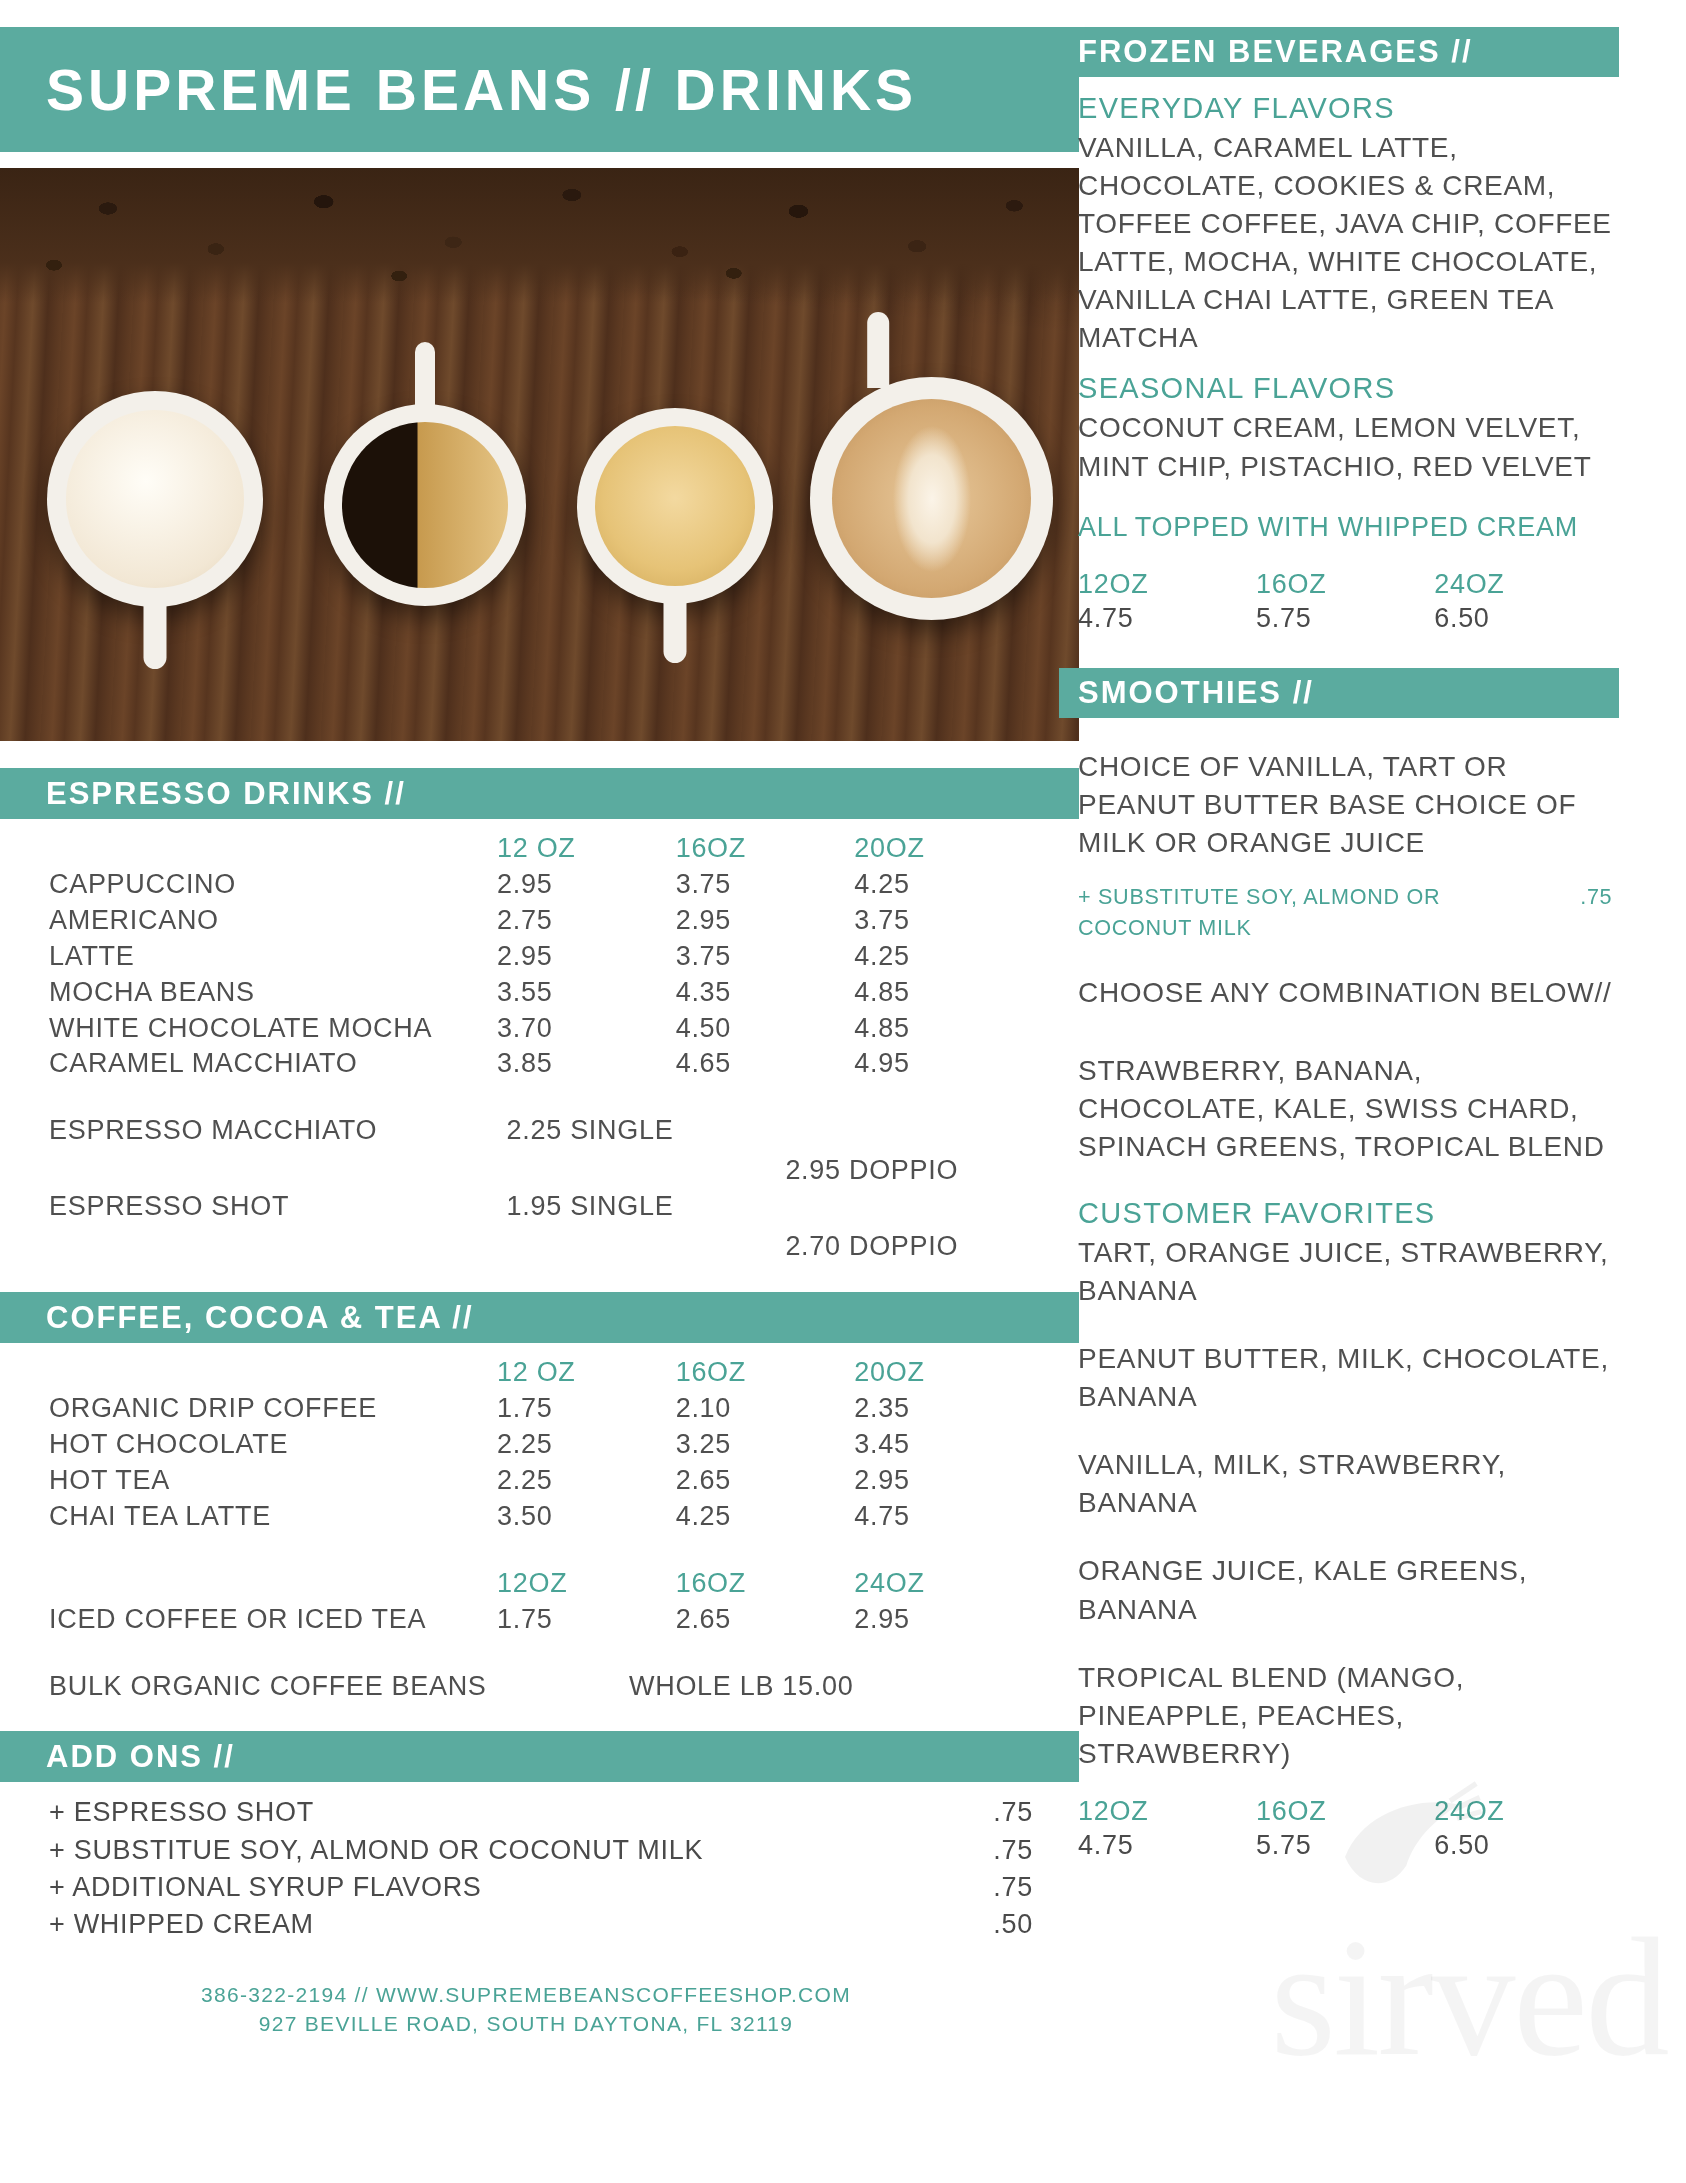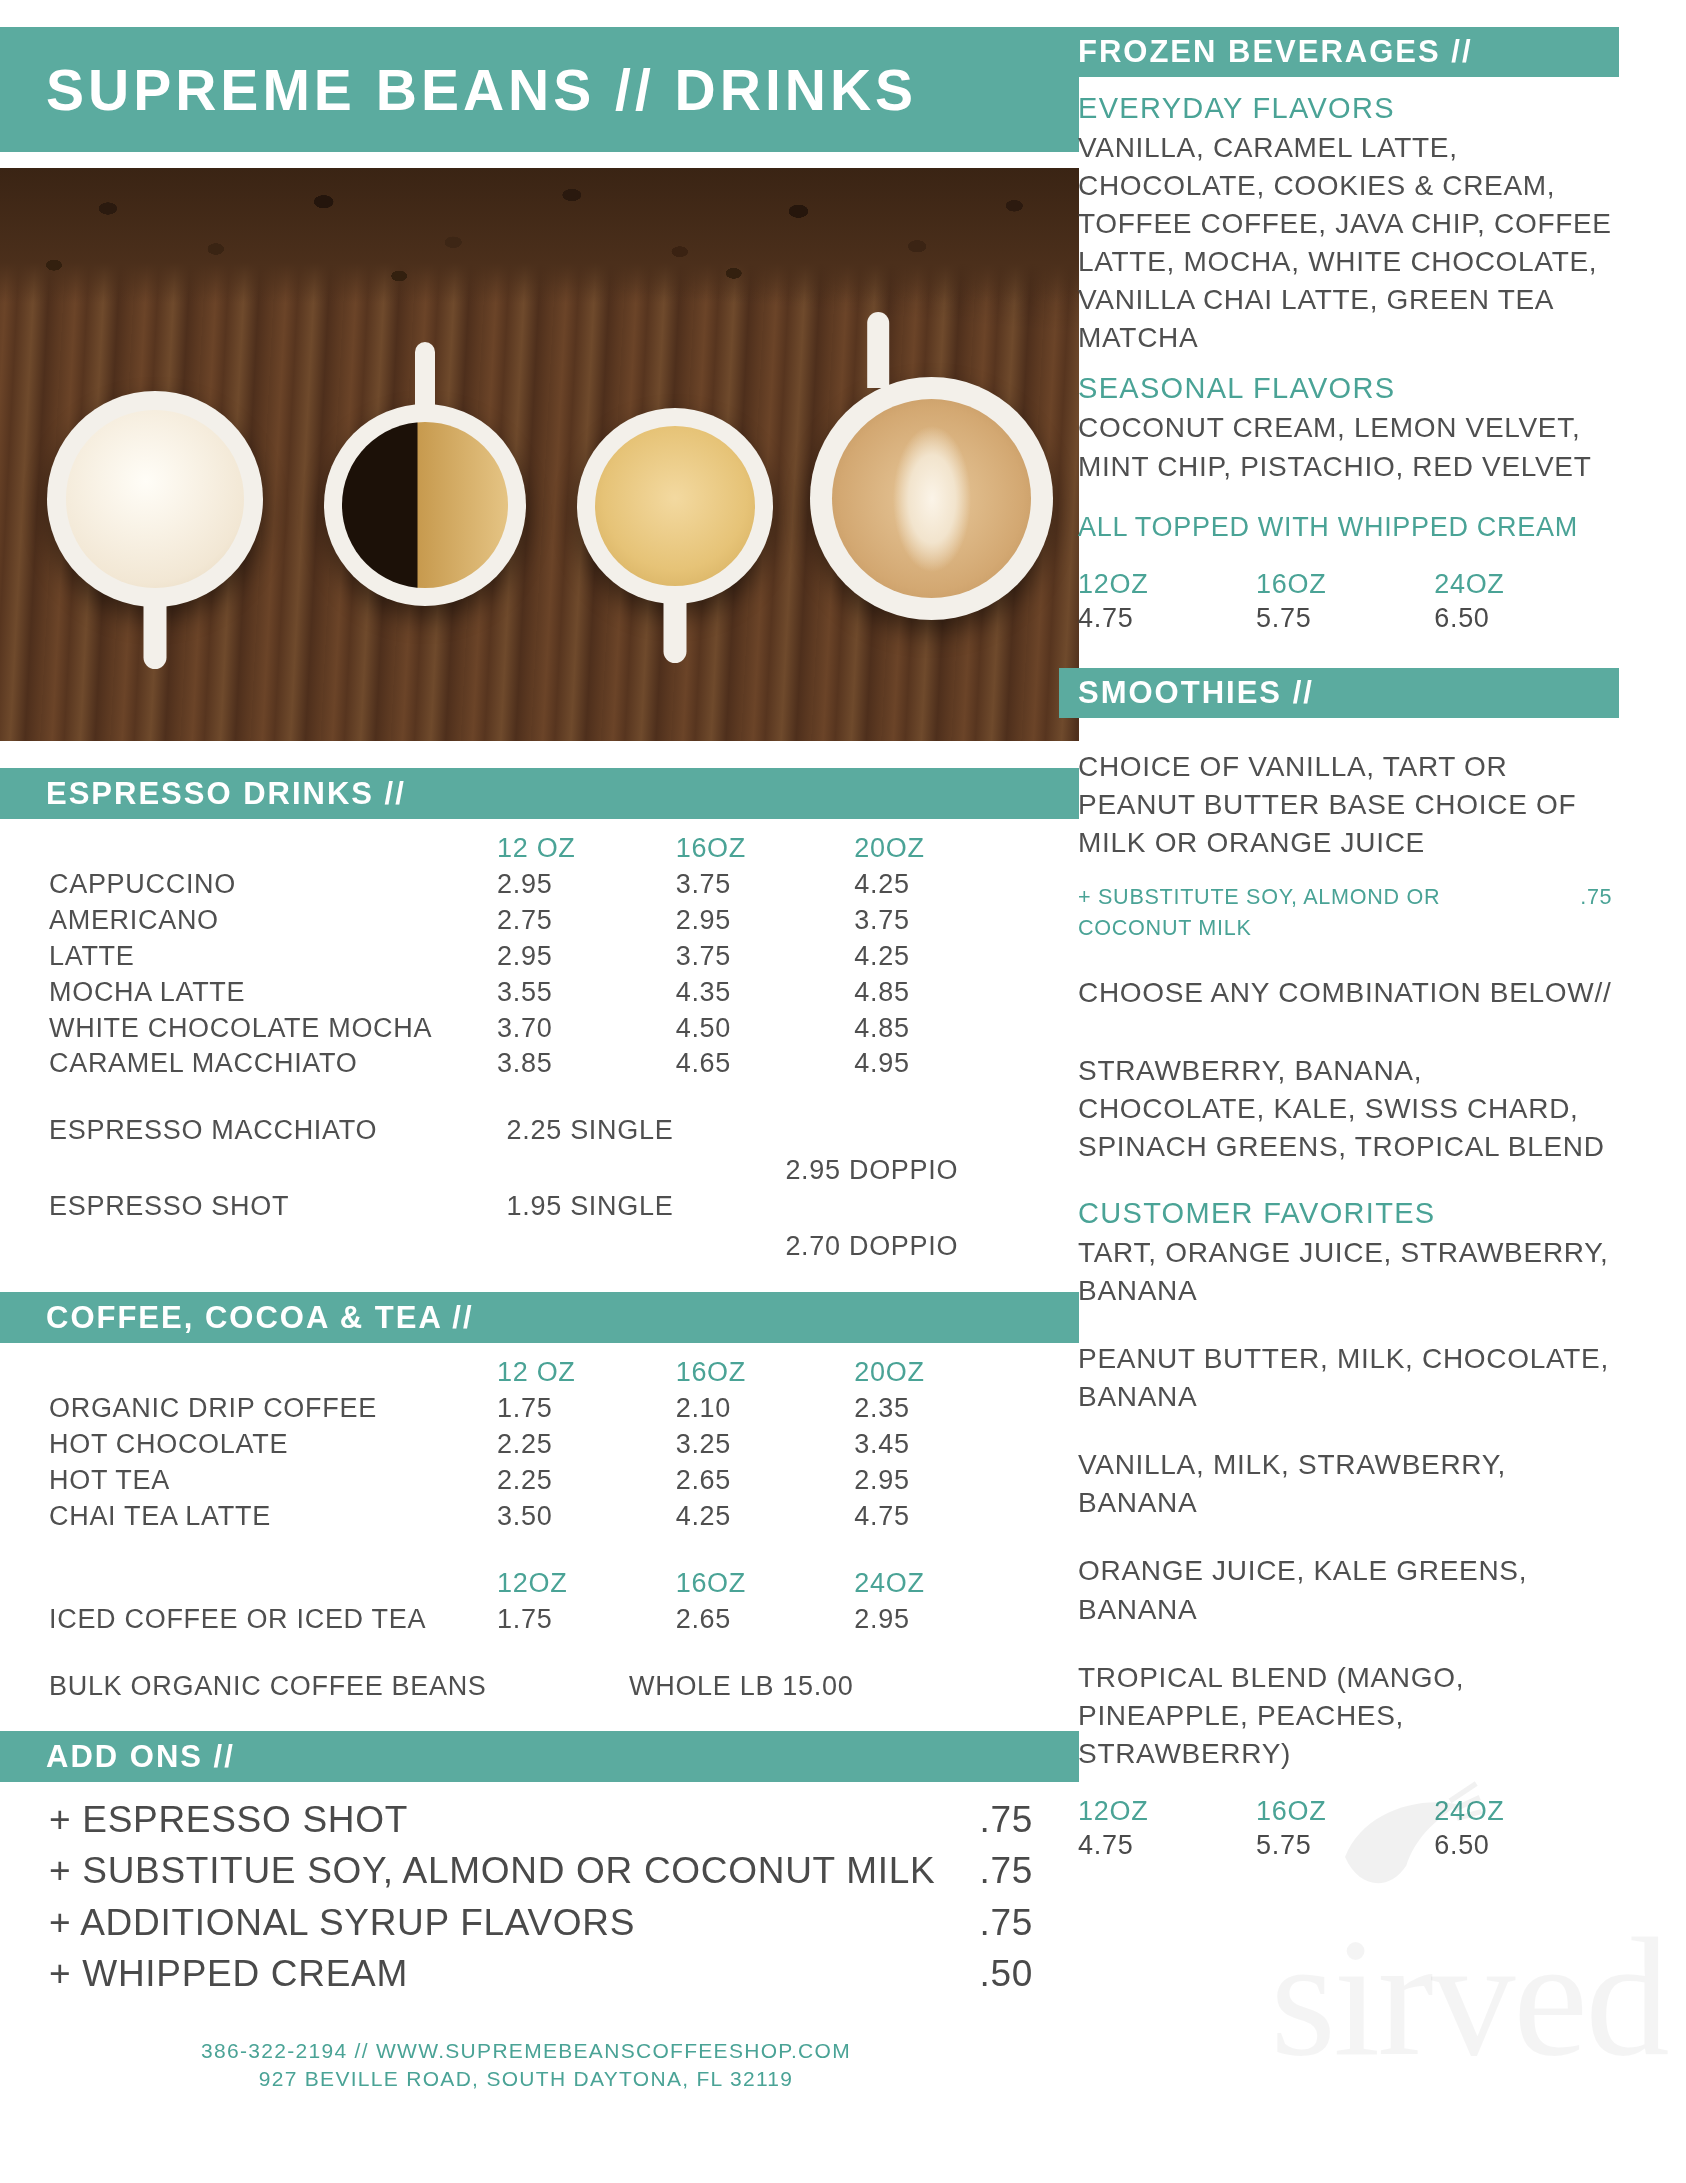--- a/index.html
+++ b/index.html
@@ -158,21 +158,21 @@
   .head-row { color: #4aa396; }
   .spacer-sm { height: 31px; }
   .row.two .name { width: 499px; }
   .row.two .v1 { width: 304px; }
   .row.two .v2 { width: 270px; margin-top: 40px; }
 
   
   .addon-row {
     display: flex;
     justify-content: space-between;
-    font-size: 37px;
+    font-size: 27px;
     line-height: 1.38;
     letter-spacing: 0.7px;
   }
   .addon-row .lbl { flex: 1; }
   .addon-row .price { width: 74px; text-align: right; }
 
   
   .footer {
     margin-top: 38px;
     text-align: center;
@@ -308,21 +308,21 @@
         <div class="c2">2.95</div>
         <div class="c3">3.75</div>
       </div>
       <div class="row">
         <div class="name">LATTE</div>
         <div class="c1">2.95</div>
         <div class="c2">3.75</div>
         <div class="c3">4.25</div>
       </div>
       <div class="row">
-        <div class="name">MOCHA LATTE</div>
+        <div class="name">MOCHA BEANS</div>
         <div class="c1">3.55</div>
         <div class="c2">4.35</div>
         <div class="c3">4.85</div>
       </div>
       <div class="row">
         <div class="name">WHITE CHOCOLATE MOCHA</div>
         <div class="c1">3.70</div>
         <div class="c2">4.50</div>
         <div class="c3">4.85</div>
       </div>

